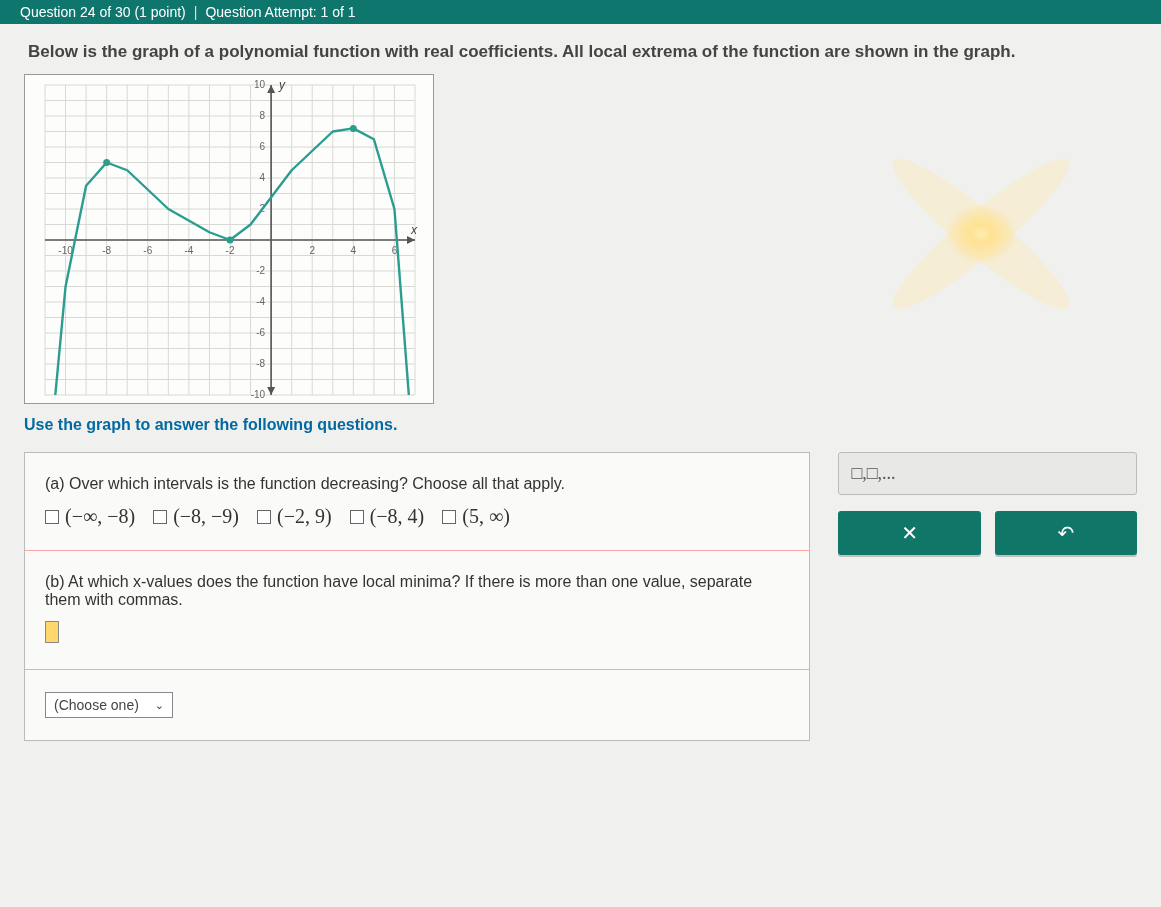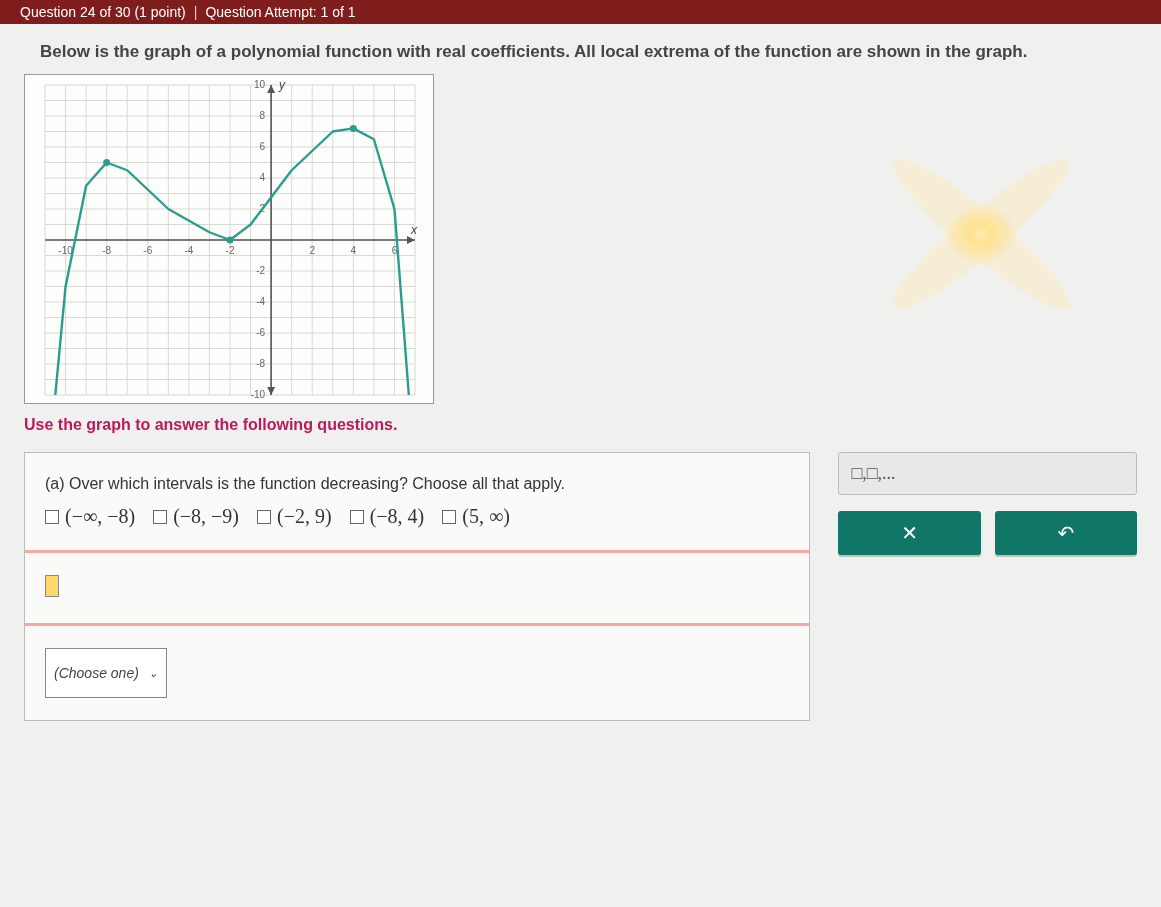--- a/index.html
+++ b/index.html
@@ -3,65 +3,65 @@
 <meta charset="utf-8">
 <style>
   * { box-sizing: border-box; margin: 0; padding: 0; }
   body {
     font-family: Arial, Helvetica, sans-serif;
     background: #f0f0ee;
     color: #333;
     width: 1161px;
   }
   .header-bar {
-    background: #7f1d1d;
+    background: #0f766e;
     color: #fff;
     padding: 4px 20px;
     font-size: 14px;
     display: flex;
     gap: 8px;
     align-items: center;
   }
   .header-bar .sep { opacity: .8; }
   .content {
     padding: 12px 24px 24px 24px;
   }
   .prompt {
     font-weight: bold;
     color: #444;
-    margin: 6px 0 12px 16px;
+    margin: 6px 0 12px 4px;
     font-size: 17px;
   }
   .graph-box {
     width: 410px;
     height: 330px;
     border: 1px solid #999;
     background: #fdfdfc;
     position: relative;
     margin-bottom: 12px;
   }
   .graph-box svg { position:absolute; top:0; left:0; }
   .use-graph {
     font-weight: bold;
-    color: #be185d;
+    color: #0369a1;
     margin: 10px 0 18px 0;
     font-size: 16px;
   }
   .lower {
     display: flex;
     gap: 28px;
     align-items: flex-start;
   }
   .qbox {
     border: 1px solid #bbb;
     background: #fafaf8;
     width: 790px;
   }
   .qrow {
-    border-bottom: 3px solid #fca5a5;
+    border-bottom: 1px solid #fca5a5;
     padding: 22px 20px;
   }
   .qrow:last-child { border-bottom: none; }
   .qtext {
     font-size: 16px;
     color: #333;
     margin-bottom: 12px;
   }
   .choices {
     display: flex;
@@ -76,23 +76,23 @@
     align-items: center;
     gap: 6px;
   }
   .chk {
     width: 14px; height: 14px; border: 1.5px solid #666; background:#fff; display:inline-block;
   }
   .input-slot {
     width: 14px; height: 22px; border:1px solid #888; background:#ffd76a; display:inline-block;
   }
   .dropdown {
-    display:inline-flex; align-items:center; gap:10px;
-    border:1px solid #888; background:#fff; padding:16px 8px;
-    font-size:14px; color:#444; cursor:pointer;font-style:italic;
+    display:inline-flex; align-items:center; gap:16px;
+    border:1px solid #888; background:#fff; padding:4px 8px;
+    font-size:14px; color:#444; cursor:pointer;
   }
   .dropdown .caret { font-size:11px; }
   .toolpanel {
     width: 300px;
   }
   .hint-box {
     border:1px solid #bbb;
     background:#e8e8e6;
     border-radius:3px;
     padding:10px 12px;
@@ -235,20 +235,21 @@
               <span>(−8, 4)</span>
             </span>
             <span class="choice">
               <span class="chk"></span>
               <span>(5, ∞)</span>
             </span>
           </div>
       </div>
 
       <div class="qrow">
+        <div class="qtext">(b) At which x-values does the function have local minima? If there is more than one value, separate them with commas.</div>
         <span class="input-slot"></span>
       </div>
 
       <div class="qrow">
         <div class="dropdown">
           <span>(Choose one)</span>
           <span class="caret">⌄</span>
         </div>
       </div>
 

